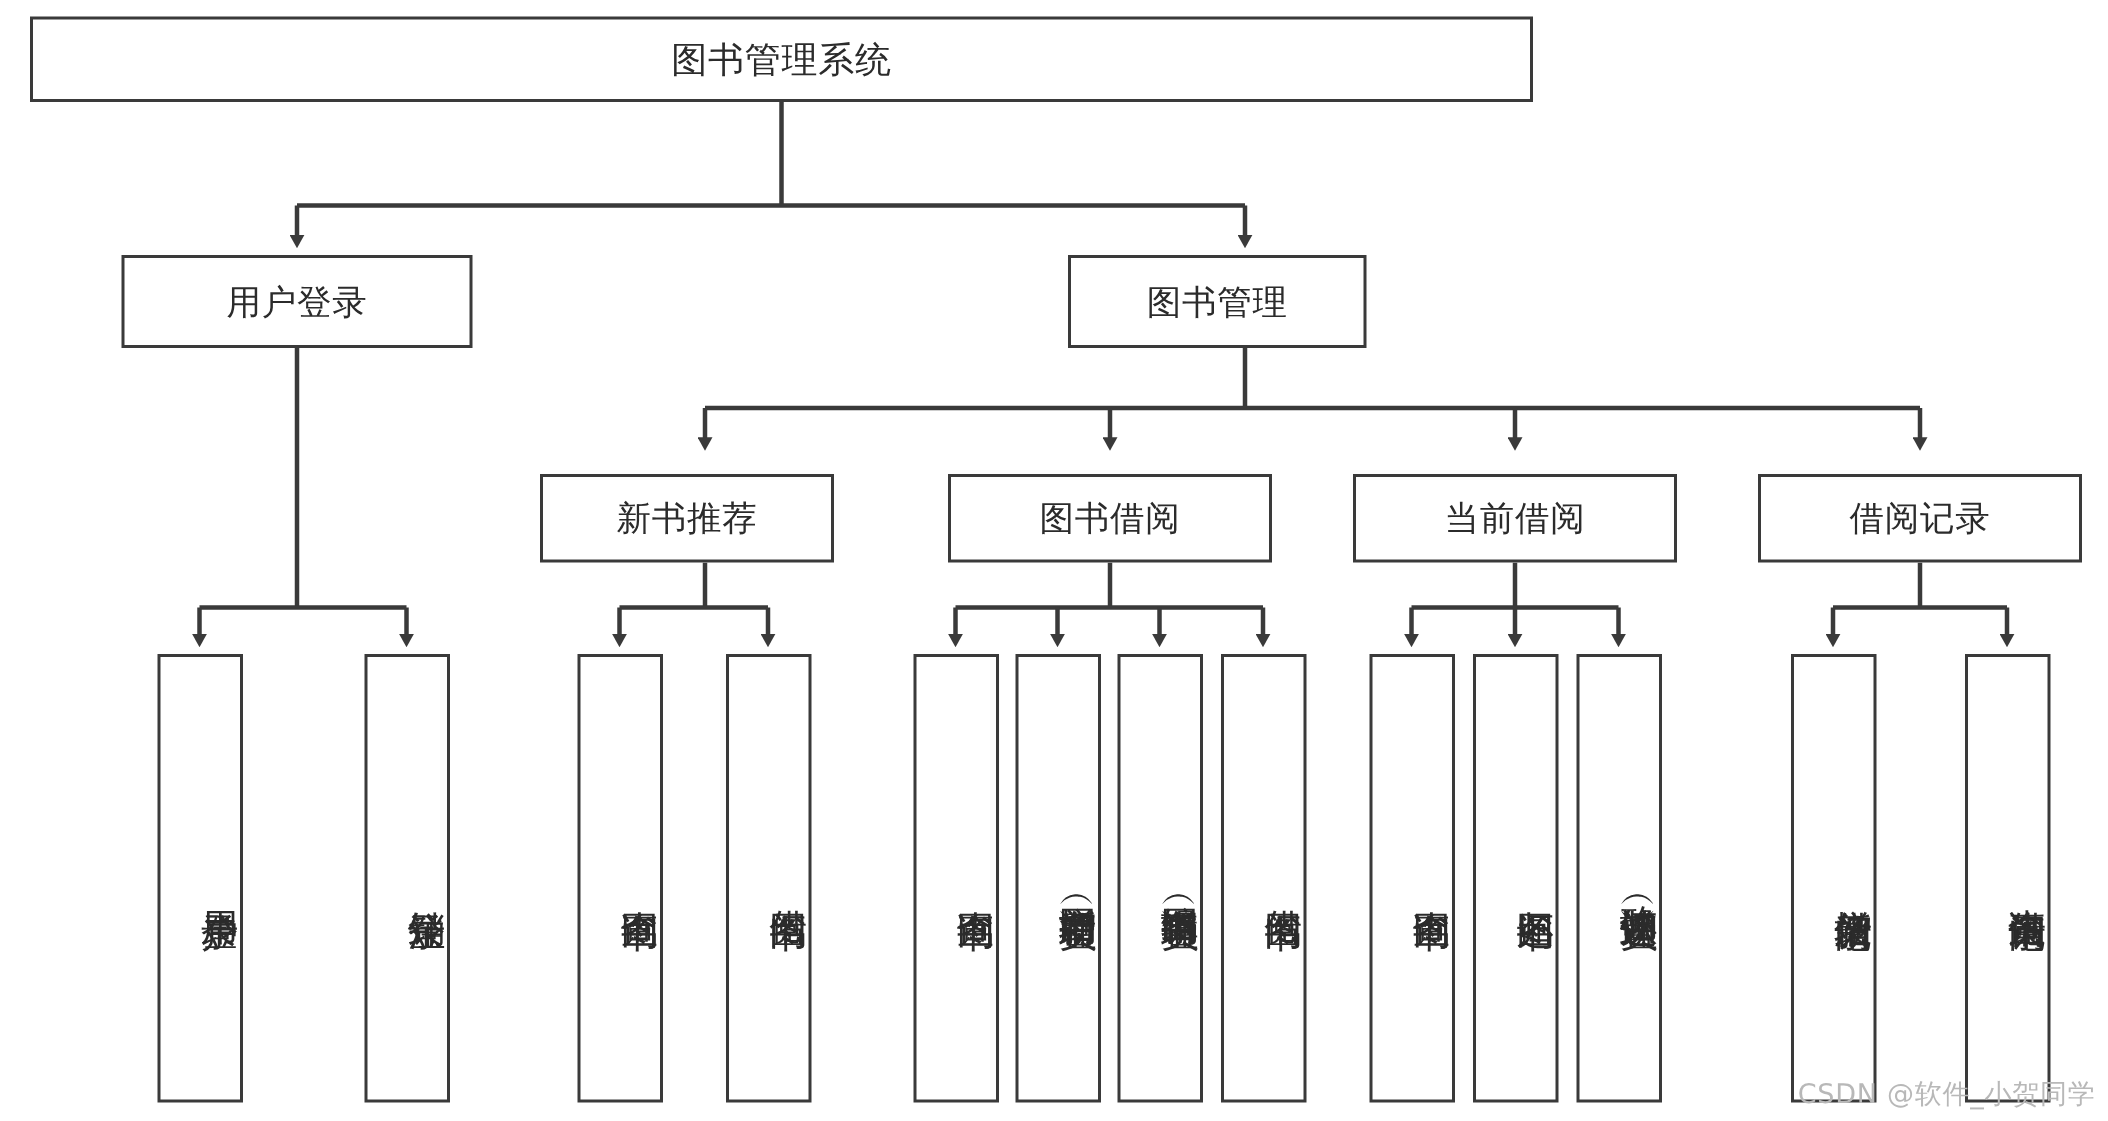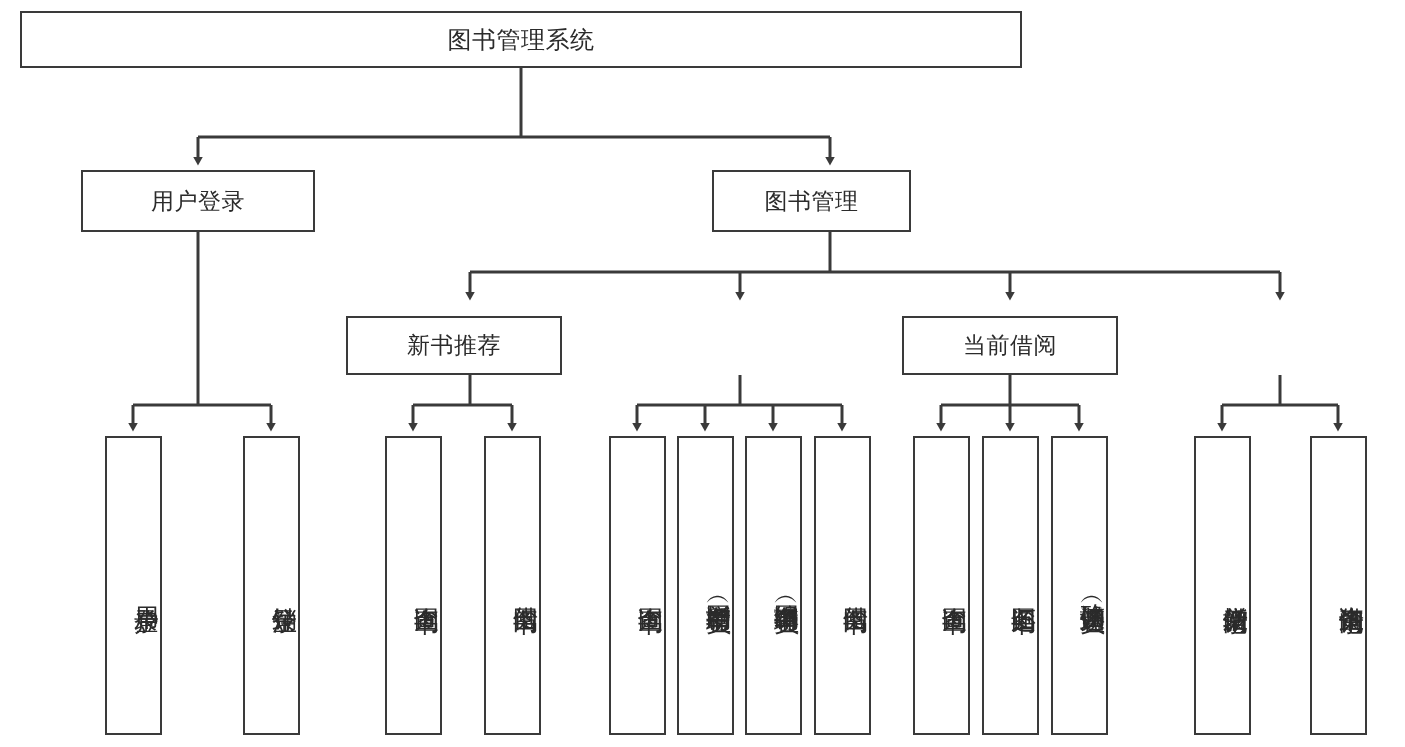--- a/index.html
+++ b/index.html
@@ -133,26 +133,32 @@
     <span>图书管理系统</span>
   </div>
 
   <div class="node node-h" style="left:81px; top:170px; width:234px; height:62px;">
     <span>用户登录</span>
   </div>
   <div class="node node-h" style="left:712px; top:170px; width:199px; height:62px;">
     <span>图书管理</span>
   </div>
 
-  <div class="node node-h" style="left:346px; top:316px; width:216px; height:59px;">
+  <div class="node node-h" style="left:360px; top:316px; width:196px; height:59px;">
     <span>新书推荐</span>
+  </div>
+  <div class="node node-h" style="left:632px; top:316px; width:216px; height:59px;">
+    <span>图书借阅</span>
   </div>
   <div class="node node-h" style="left:902px; top:316px; width:216px; height:59px;font-family:Liberation Serif, serif;">
     <span>当前借阅</span>
   </div>
+  <div class="node node-h" style="left:1172px; top:316px; width:216px; height:59px;">
+    <span>借阅记录</span>
+  </div>
 
   <div class="node node-v" style="left:105px; top:436px; width:57px; height:299px;">
     <span class="vtext">用户登录</span>
   </div>
   <div class="node node-v" style="left:243px; top:436px; width:57px; height:299px;">
     <span class="vtext">注销登录</span>
   </div>
 
   <div class="node node-v" style="left:385px; top:436px; width:57px; height:299px;">
     <span class="vtext">查询图书</span>
@@ -184,14 +190,15 @@
     <span class="vtext">确认归还（管理员）</span>
   </div>
 
   <div class="node node-v" style="left:1194px; top:436px; width:57px; height:299px;">
     <span class="vtext">新增借阅记录</span>
   </div>
   <div class="node node-v" style="left:1310px; top:436px; width:57px; height:299px;">
     <span class="vtext">查询借阅记录</span>
   </div>
 
+  <div class="watermark">CSDN @软件_小贺同学</div>
 
 </div>
 
 </body></html>

